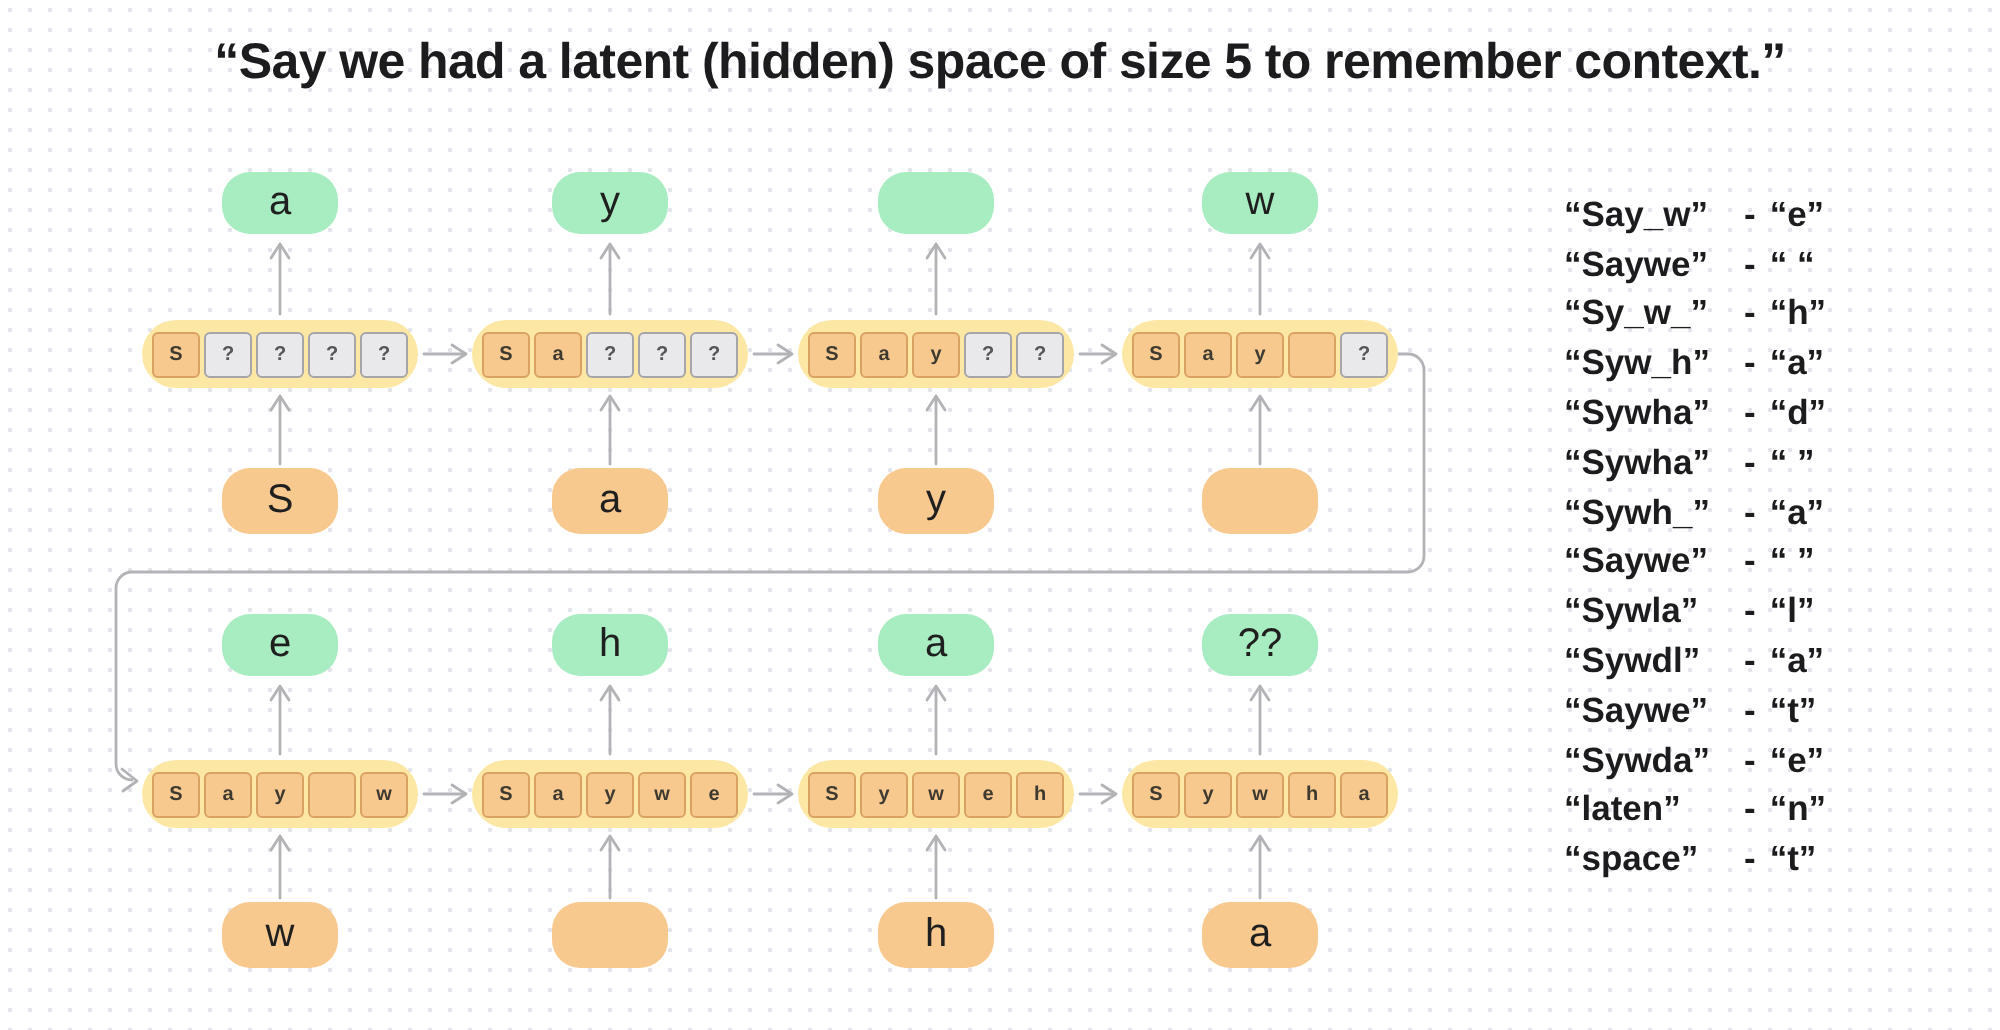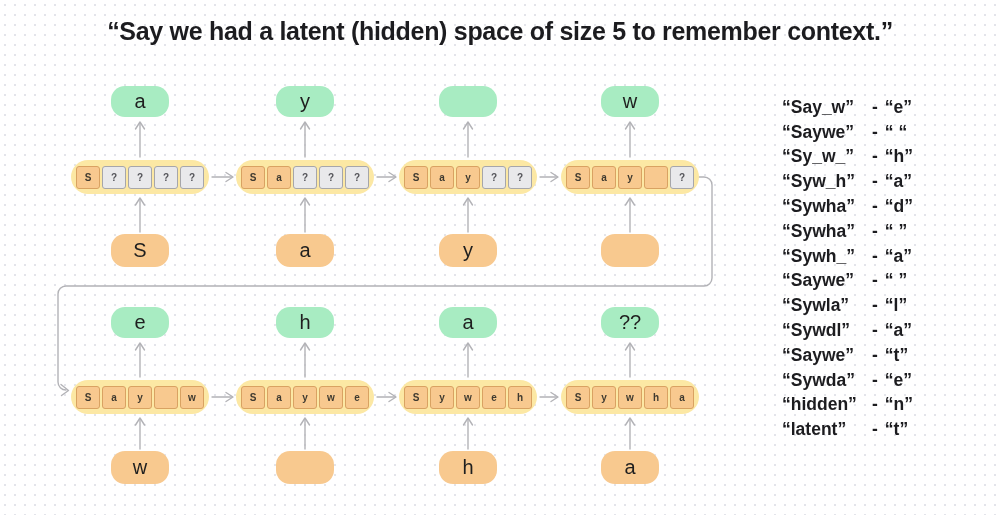--- a/index.html
+++ b/index.html
@@ -243,22 +243,22 @@
       <span class="map-key">“Saywe”</span>
       <span class="map-dash">-</span>
       <span class="map-val">“t”</span>
     </div>
     <div class="map-row">
       <span class="map-key">“Sywda”</span>
       <span class="map-dash">-</span>
       <span class="map-val">“e”</span>
     </div>
     <div class="map-row">
-      <span class="map-key">“hidden”</span>
+      <span class="map-key">“laten”</span>
       <span class="map-dash">-</span>
       <span class="map-val">“n”</span>
     </div>
     <div class="map-row">
-      <span class="map-key">“latent”</span>
+      <span class="map-key">“space”</span>
       <span class="map-dash">-</span>
       <span class="map-val">“t”</span>
     </div>
   </div>
 
 </body></html>

